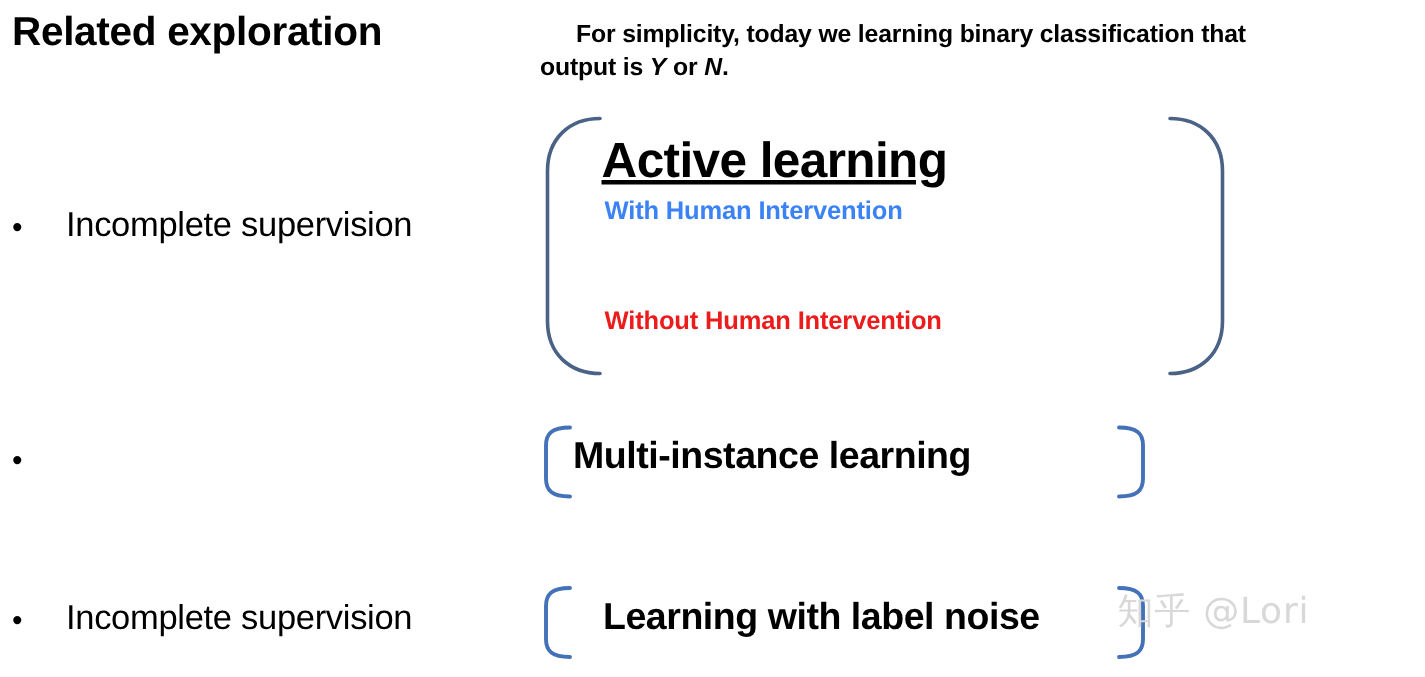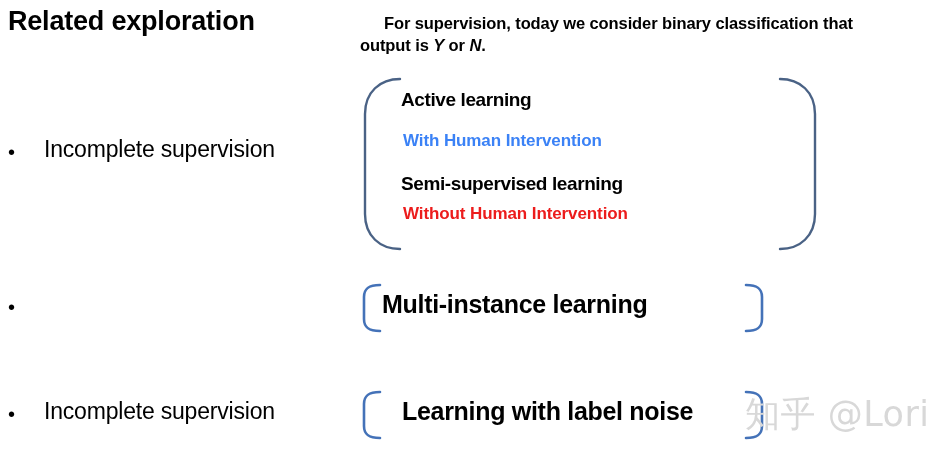--- a/index.html
+++ b/index.html
@@ -62,25 +62,26 @@
   
   .bracket {
     position: absolute;
     pointer-events: none;
   }
   .bracket svg { display: block; }
 
   
   .grp-main {
     position: absolute;
-    font-size: 19px;
+    font-size: 33px;
     font-weight: 700;
     letter-spacing: -0.4px;
     white-space: nowrap;
     line-height: 1.05;
+    text-decoration: underline;
   }
   .grp-sub {
     position: absolute;
     font-size: 17px;
     font-weight: 700;
     letter-spacing: -0.1px;
     white-space: nowrap;
     line-height: 1.05;
   }
 
@@ -91,37 +92,37 @@
     font-weight: 700;
     letter-spacing: -0.3px;
     white-space: nowrap;
   }
 
   
   #watermark {
     position: absolute;
     left: 745px;
     top: 391px;
-    font-size: 35px;
+    font-size: 24px;
     font-weight: 400;
     color: #d8d8d8;
     white-space: nowrap;
     letter-spacing: 0.5px;
     font-family: "DejaVu Sans", "Liberation Sans", sans-serif;
   }
 </style>
 </head>
 <body>
 
 <div id="slide">
 
   <div id="slide-title">Related exploration</div>
 
   <div id="note">
-    <span class="indent"></span><span>For supervision, today we consider binary classification that</span><br>
+    <span class="indent"></span><span>For simplicity, today we learning binary classification that</span><br>
     <span>output is </span><span class="ital">Y</span><span> or </span><span class="ital">N</span><span>.</span>
   </div>
 
   <div class="bullet-dot" style="left:8px; top:142px;">•</div>
   <div class="row-label" style="left:44px; top:136px;">Incomplete supervision</div>
 
   <div class="bracket" style="left:358px; top:76px;">
     <svg width="44" height="176" viewBox="0 0 44 176" fill="none">
       <path d="M42 3 C 22 3, 7 16, 7 38 L 7 138 C 7 160, 22 173, 42 173" stroke="#4A6285" stroke-width="2.4" fill="none" stroke-linecap="round"></path>
     </svg>
@@ -129,21 +130,20 @@
 
   <div class="bracket" style="left:778px; top:76px;">
     <svg width="44" height="176" viewBox="0 0 44 176" fill="none">
       <path d="M2 3 C 22 3, 37 16, 37 38 L 37 138 C 37 160, 22 173, 2 173" stroke="#4A6285" stroke-width="2.4" fill="none" stroke-linecap="round"></path>
     </svg>
   </div>
 
   <div class="grp-main" style="left:401px; top:90px;">Active learning</div>
   <div class="grp-sub" style="left:403px; top:132px; color:#3b82f6;">With Human Intervention</div>
 
-  <div class="grp-main" style="left:401px; top:174px;">Semi-supervised learning</div>
   <div class="grp-sub" style="left:403px; top:205px; color:#EC1C1C;">Without Human Intervention</div>
 
   <div class="bullet-dot" style="left:8px; top:297px;">•</div>
 
   <div class="bracket" style="left:358px; top:283px;">
     <svg width="26" height="50" viewBox="0 0 26 50" fill="none">
       <path d="M22 2 C 10 2, 6 6, 6 14 L 6 36 C 6 44, 10 48, 22 48" stroke="#4472B8" stroke-width="2.6" fill="none" stroke-linecap="round"></path>
     </svg>
   </div>
   <div class="bracket" style="left:742px; top:283px;">

